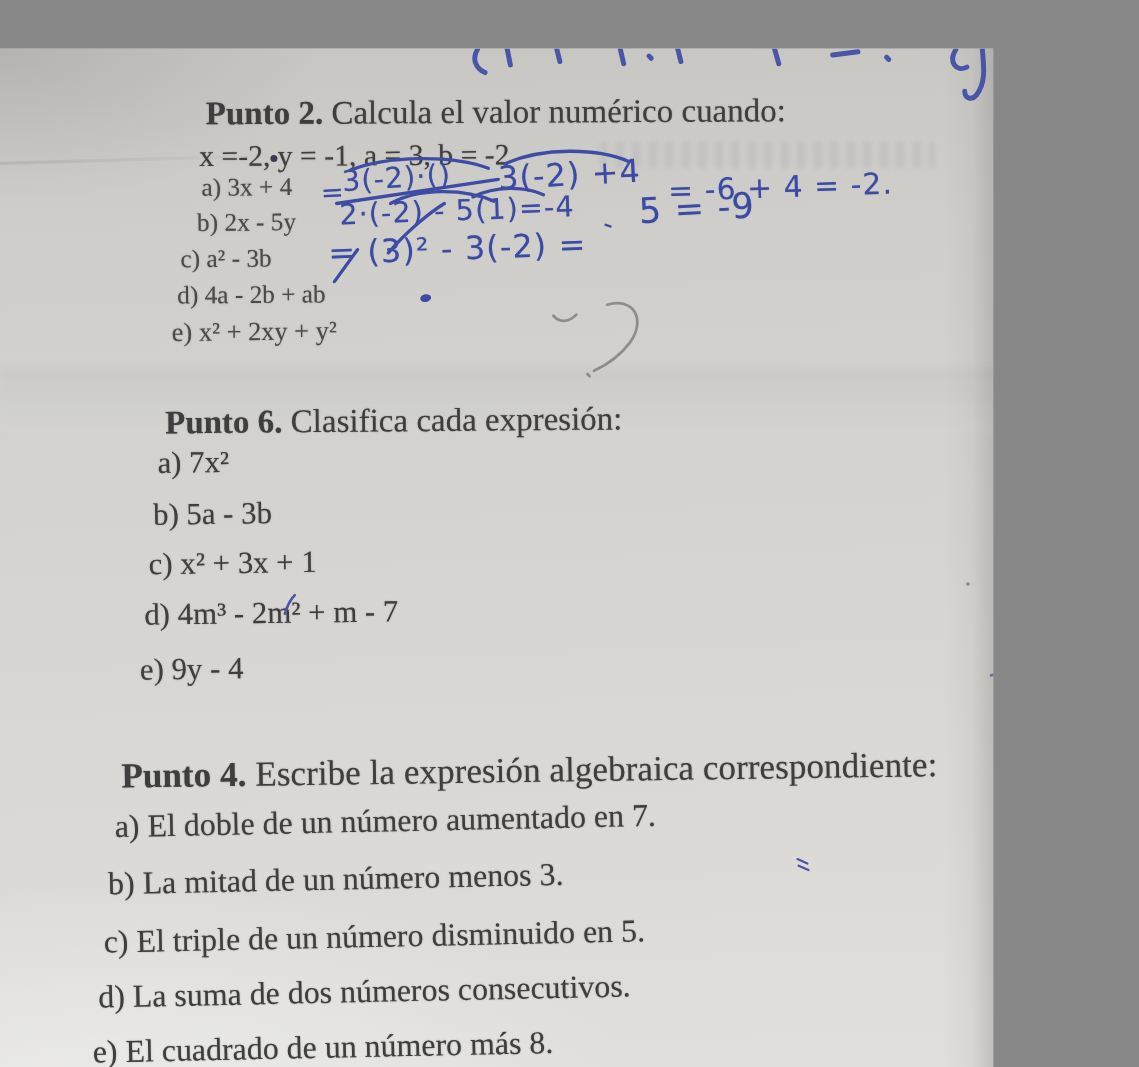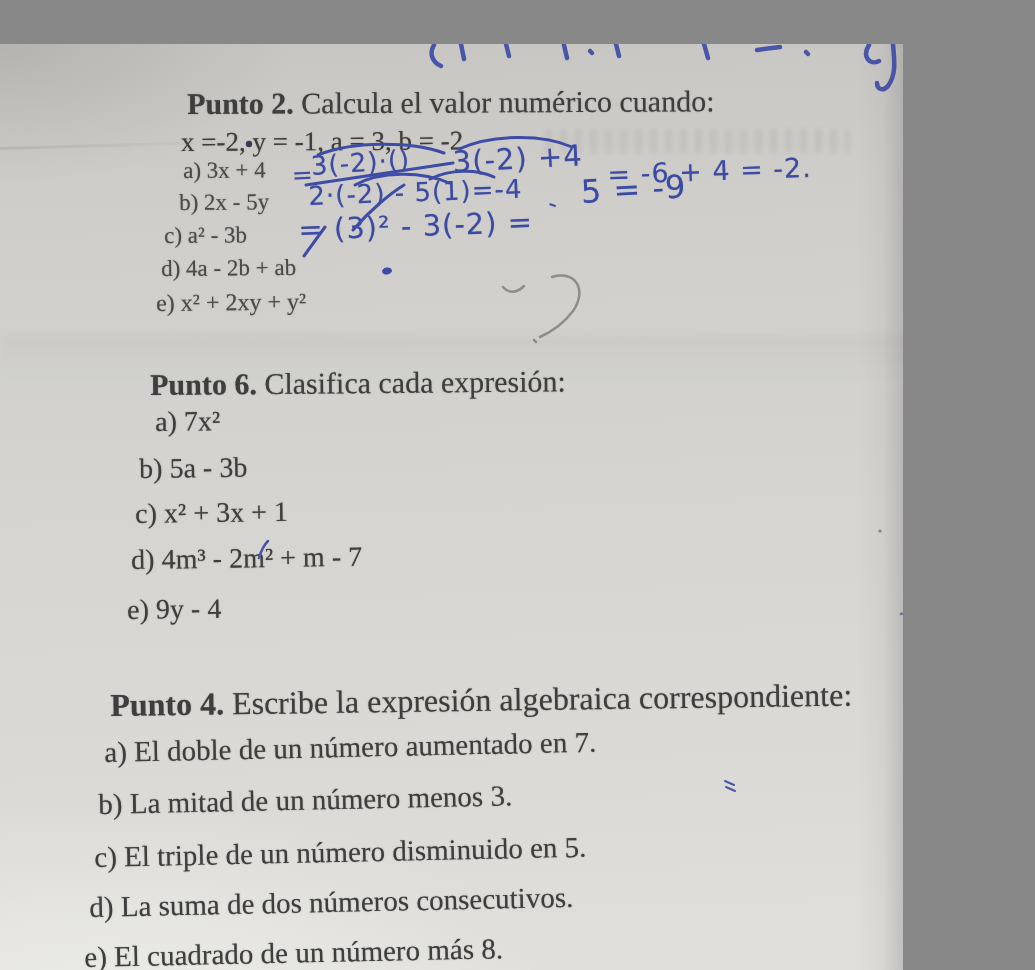--- a/index.html
+++ b/index.html
@@ -64,21 +64,21 @@
   <div class="line hand" style="left:607px;top:116px;font-size:27px;transform:rotate(-2deg);">= -6 + 4 = -2.</div>
 
   <div class="line hand" style="left:308px;top:138px;font-size:26px;transform:rotate(-2deg);">2·(-2) - 5(1)=-4</div>
   <div class="line hand" style="left:553px;top:146px;font-size:24px;transform:rotate(18deg);">-</div>
   <div class="line hand" style="left:580px;top:131px;font-size:32px;transform:rotate(-3deg);">5 = -9</div>
 
   <div class="line hand" style="left:298px;top:171px;font-size:29px;transform:rotate(-2deg);">= (3)² - 3(-2) =</div>
 
   <div class="line print" style="left:150px;top:324px;font-size:30px;transform:rotate(-0.5deg);"><span class="bold">Punto 6.</span><span> Clasifica cada expresión:</span></div>
 
-  <div class="line print" style="left:155px;top:363px;font-size:28px;transform:rotate(-0.8deg);">a) 7x²</div>
+  <div class="line print" style="left:143px;top:363px;font-size:28px;transform:rotate(-0.8deg);">a) 7x²</div>
   <div class="line print" style="left:139px;top:410px;font-size:28px;transform:rotate(-0.8deg);">b) 5a - 3b</div>
   <div class="line print" style="left:135px;top:455px;font-size:28px;transform:rotate(-0.8deg);">c) x² + 3x + 1</div>
   <div class="line print" style="left:131px;top:501px;font-size:28px;transform:rotate(-0.8deg);">d) 4m³ - 2m² + m - 7</div>
   <div class="line print" style="left:127px;top:551px;font-size:28px;transform:rotate(-0.8deg);">e) 9y - 4</div>
 
   <div class="line print" style="left:110px;top:644px;font-size:32px;transform:rotate(-0.8deg);"><span class="bold">Punto 4.</span><span> Escribe la expresión algebraica correspondiente:</span></div>
 
   <div class="line print" style="left:104px;top:693px;font-size:29px;transform:rotate(-1.2deg);">a) El doble de un número aumentado en 7.</div>
   <div class="line print" style="left:98px;top:745px;font-size:29px;transform:rotate(-1.2deg);">b) La mitad de un número menos 3.</div>
   <div class="line print" style="left:94px;top:798px;font-size:29px;transform:rotate(-1.2deg);">c) El triple de un número disminuido en 5.</div>

